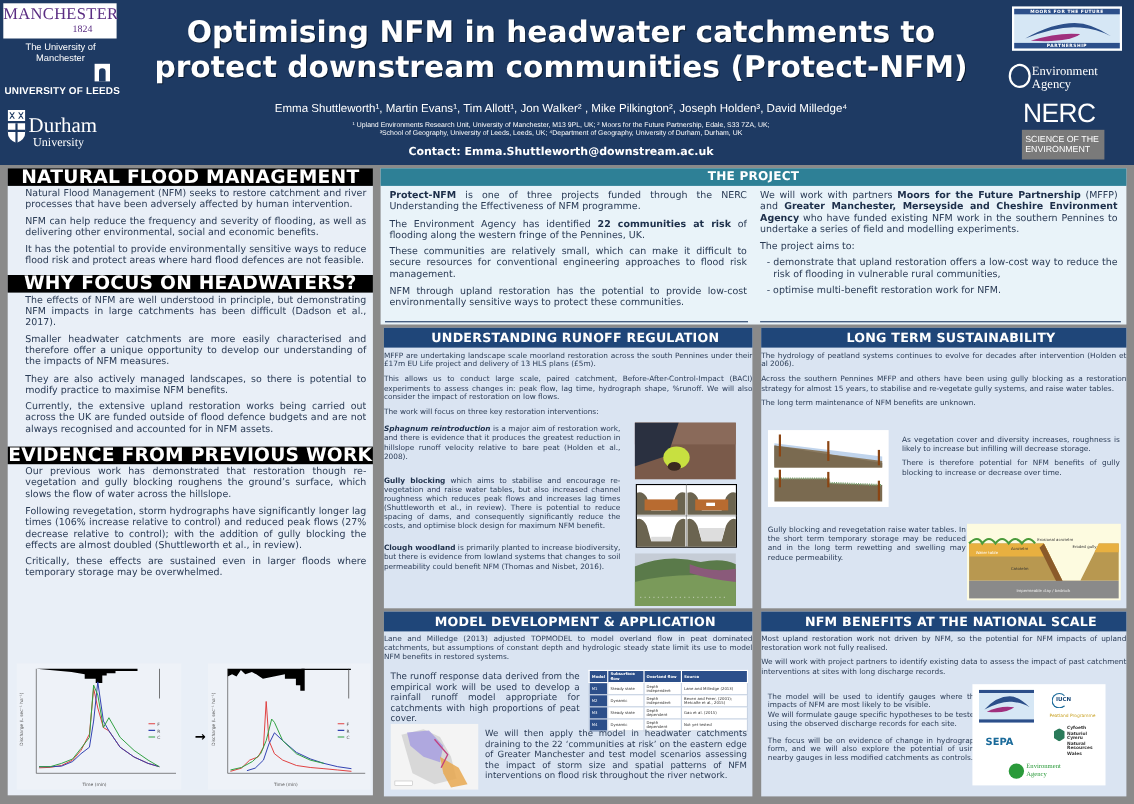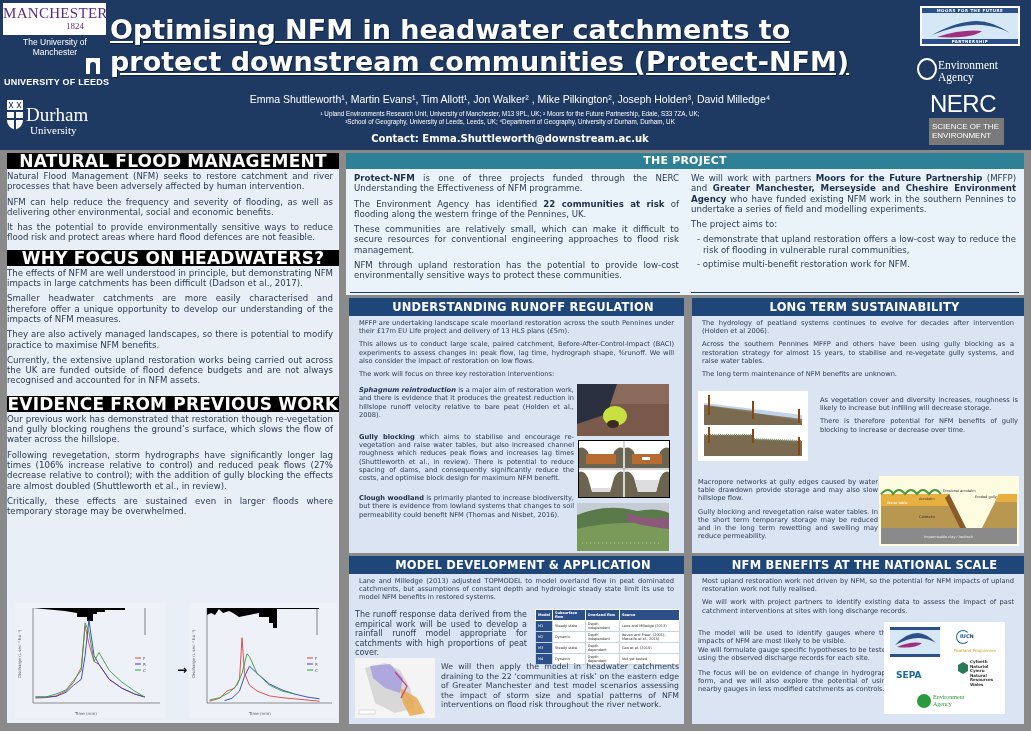--- a/index.html
+++ b/index.html
@@ -12,21 +12,21 @@
   .logo-man .big { font-family: "Liberation Serif", serif; font-size: 15px; letter-spacing: 0.3px; line-height: 17px; padding-top: 2px; }
   .logo-man .yr { font-family: "Liberation Serif", serif; font-size: 9px; line-height: 9px; text-align: right; padding-right: 22px; padding-left: 37px; }
   .logo-man-sub { position: absolute; left: 0; top: 37px; width: 110px; font-family: "Liberation Sans", sans-serif; font-size: 8.5px; color: #fff; text-align: center; }
   .logo-leeds-icon { position: absolute; left: 86px; top: 58px; width: 14px; height: 16px; background: #fff; }
   .logo-leeds-icon::after { content: ""; position: absolute; left: 4px; top: 4px; width: 6px; height: 12px; background: #1e3a63; border-radius: 3px 3px 0 0; }
   .logo-leeds { position: absolute; left: 4px; top: 77px; font-family: "Liberation Sans", sans-serif; font-weight: bold; font-size: 9px; color: #fff; letter-spacing: 0.2px; }
   .logo-durham-shield { position: absolute; left: 7px; top: 100px; width: 16px; height: 30px; }
   .logo-durham { position: absolute; left: 26px; top: 106px; font-family: "Liberation Serif", serif; font-size: 19px; color: #fff; line-height: 18px; }
   .logo-durham-sub { position: absolute; left: 30px; top: 124px; font-family: "Liberation Serif", serif; font-size: 11px; color: #fff; }
 
-  .title { position: absolute; left: 110px; top: 14px; width: 800px; text-align: left; font-family: "DejaVu Sans", sans-serif; font-weight: bold; font-size: 27px; line-height: 32px; color: #fff; text-shadow: 1px 1px 0 #0d1d33; text-decoration: underline; }
+  .title { position: absolute; left: 110px; top: 14px; width: 800px; text-align: center; font-family: "DejaVu Sans", sans-serif; font-weight: bold; font-size: 27px; line-height: 32px; color: #fff; text-shadow: 1px 1px 0 #0d1d33; }
   .authors { position: absolute; left: 110px; top: 93px; width: 800px; text-align: center; font-size: 10.5px; color: #fff; font-family: "Liberation Sans", sans-serif; }
   .affil { position: absolute; left: 110px; top: 110px; width: 800px; text-align: center; font-size: 6.3px; line-height: 8px; color: #fff; font-family: "Liberation Sans", sans-serif; }
   .contact { position: absolute; left: 110px; top: 133px; width: 800px; text-align: center; font-weight: bold; font-size: 10px; color: #fff; }
 
   .logo-mftf { position: absolute; left: 920px; top: 6px; width: 100px; height: 40px; background: #d6e7f5; border: 2px solid #fff; }
   .logo-mftf .t1, .logo-mftf .t2 { position: absolute; left: 0; width: 96px; text-align: center; font-size: 4px; font-weight: bold; color: #fff; background: #2c4f8a; letter-spacing: 0.5px; line-height: 5px; }
   .logo-mftf .t1 { top: 0; }
   .logo-mftf .t2 { bottom: 0; }
   .logo-ea-icon { position: absolute; left: 917px; top: 58px; width: 20px; height: 22px; border-radius: 50%; border: 2px solid #fff; }
   .logo-ea { position: absolute; left: 938px; top: 59px; font-family: "Liberation Serif", serif; font-size: 11.5px; color: #fff; line-height: 12px; }
@@ -37,33 +37,33 @@
   .col { position: absolute; background: #e9eff7; }
   .panel-head { background: #000000; color: #fff; font-weight: bold; text-align: center; font-size: 17px; height: 16px; line-height: 16px; letter-spacing: 0.2px; }
   .panel-head.teal { background: #2e8096; font-size: 11px; }
   .panel-head.dark { background: #1f4679; font-size: 11.5px; height: 18px; line-height: 18px; padding-left: 13px; }
   p.body { font-size: 8.6px; line-height: 10.3px; text-align: justify; margin-bottom: 5px; }
   p.small { font-size: 6.7px; line-height: 8.2px; text-align: justify; margin-bottom: 5px; }
   b { color: #1d2f4a; }
 
   
   .left { left: 7px; top: 153px; width: 332px; height: 570px; background: #e9eff7; }
-  .left .sect { padding: 2px 6px 2px 0; }
+  .left .sect { padding: 2px 6px 2px 16px; }
 
   
   .project { left: 346px; top: 153px; width: 678px; height: 142px; background: #e9f3f9; }
   .project .cols { display: flex; gap: 12px; padding: 4px 8px; }
   .project .cols > div { flex: 1; }
   .project ul { list-style: none; padding-left: 6px; }
   .project li { font-size: 8.6px; line-height: 10.3px; margin-bottom: 4px; text-align: justify; padding-left: 6px; text-indent: -6px; }
   .project .rule { position: absolute; bottom: 2px; height: 1px; background: #1e3a63; }
 
   .mid { left: 349px; top: 298px; width: 335px; background: #dae4f2; }
   .right { left: 692px; top: 298px; width: 332px; background: #dae4f2; }
-  .inner { padding: 3px 10px; }
+  .inner { padding: 3px 0; }
 
   .img { position: absolute; }
 
   .tbl { border-collapse: collapse; font-size: 3.5px; }
   .tbl th { background: #2c4f8a; color: #fff; padding: 1px 2px; text-align: left; border: 1px solid #fff; height: 8px; }
   .tbl td { background: #fff; border: 1px solid #c8d3e3; padding: 1px 2px; height: 10px; color: #333; }
   .tbl td.m { background: #2c4f8a; color: #fff; }
   .chart-axis-label { font-size: 4px; fill: #555; font-family: "DejaVu Sans", sans-serif; }
 </style>
 </head>
@@ -268,21 +268,20 @@
     <path d="M6 44 L56 44 M56 48 L104 50" stroke="#7aa070" stroke-width="2" stroke-dasharray="1 1"></path>
     <rect x="10" y="36" width="2" height="16" fill="#8b4513"></rect>
     <rect x="54" y="38" width="2" height="14" fill="#8b4513"></rect>
     <rect x="100" y="46" width="2" height="18" fill="#8b4513"></rect>
   </svg>
   <div style="position:absolute;left:128px;top:98px;width:198px">
     <p class="small">As vegetation cover and diversity increases, roughness is likely to increase but infilling will decrease storage.</p>
     <p class="small">There is therefore potential for NFM benefits of gully blocking to increase or decrease over time.</p>
   </div>
   <div style="position:absolute;left:6px;top:180px;width:180px">
-    <p class="small">Macropore networks at gully edges caused by water table drawdown provide storage and may also slow hillslope flow.</p>
     <p class="small">Gully blocking and revegetation raise water tables. In the short term temporary storage may be reduced and in the long term rewetting and swelling may reduce  permeability.</p>
   </div>
   <svg class="img" style="left:187px;top:178px" width="140" height="70" viewBox="0 0 140 70">
     <rect width="140" height="70" fill="#fdfbe0"></rect>
     <path d="M2 18 L70 18 L90 58 L100 58 L120 18 L138 18 L138 52 L2 52 Z" fill="#b89850"></path>
     <path d="M2 18 L70 18 L76 30 L2 30 Z" fill="#e8b040"></path>
     <path d="M70 18 L90 58 L84 58 L66 22 Z" fill="#8a5a2a"></path>
     <path d="M120 18 L138 18 L138 26 L116 26 Z" fill="#e8b040"></path>
     <rect x="2" y="52" width="136" height="16" fill="#8a8a8a"></rect>
     <path d="M2 18 Q10 10 14 18 Q20 10 26 18 Q32 10 38 18 Q44 10 50 18 Q56 10 62 18" stroke="#4a9a3a" stroke-width="2" fill="none"></path>

